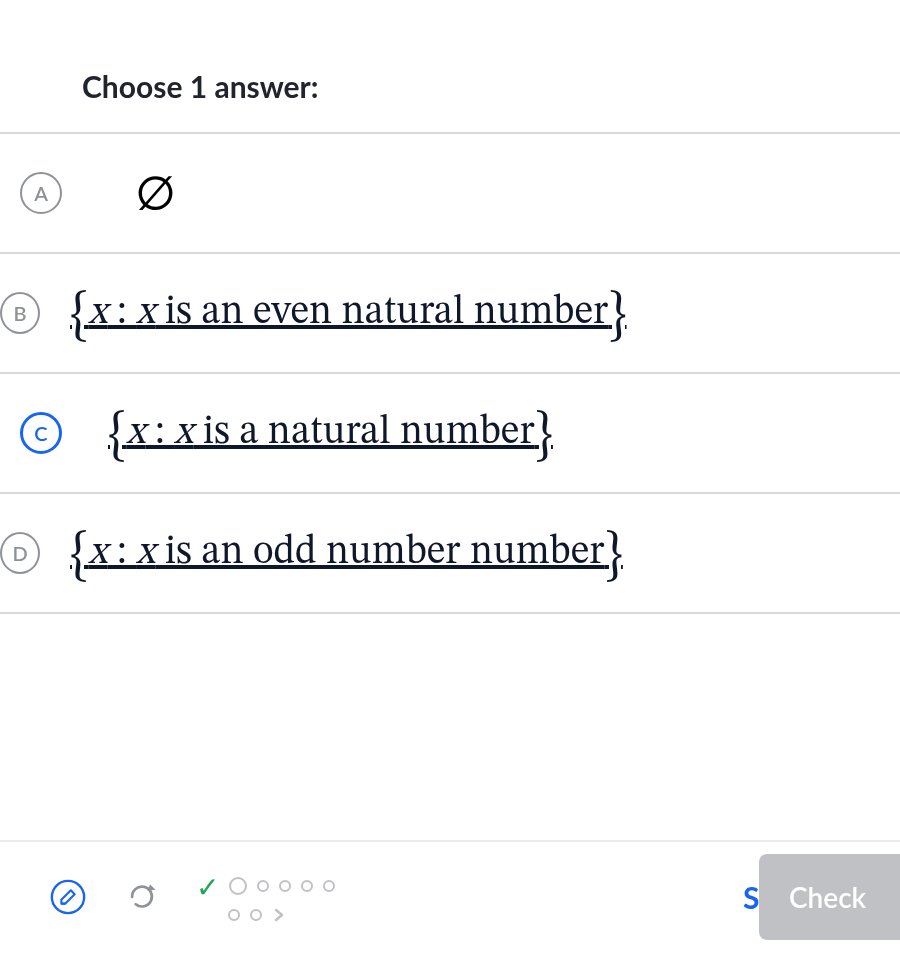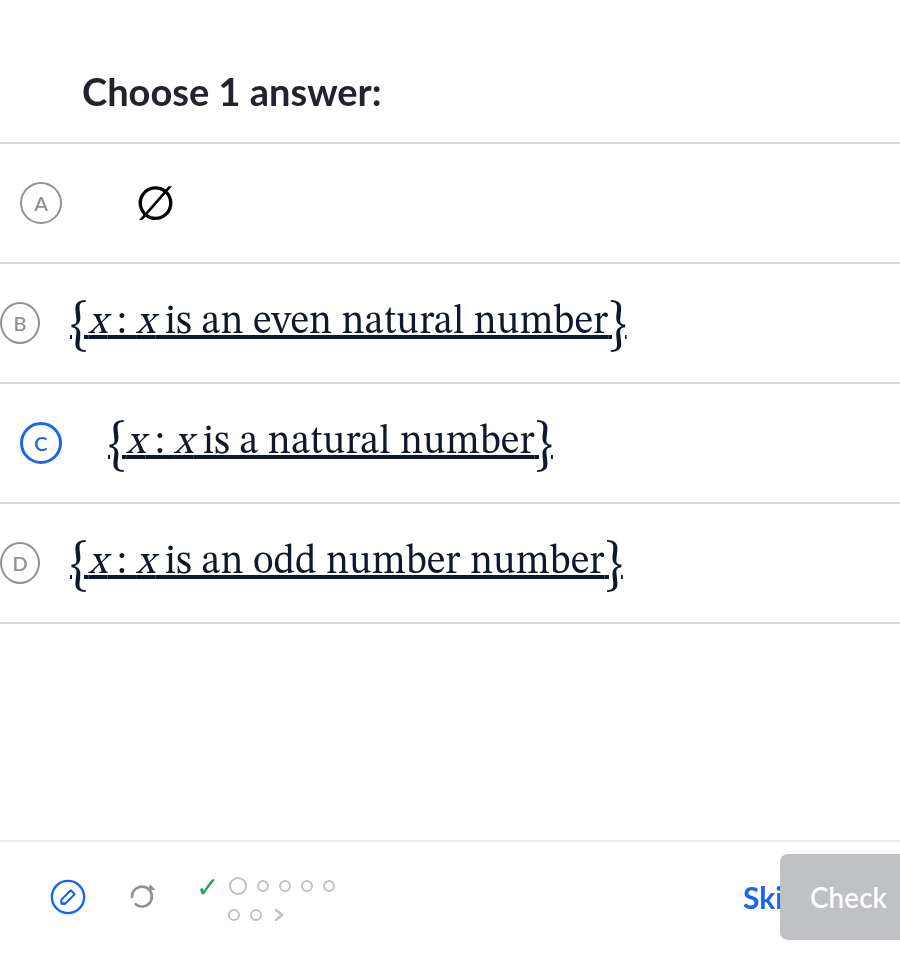--- a/index.html
+++ b/index.html
@@ -41,21 +41,21 @@
     line-height: 1.35;
     color: #6b6f76;
   }
   .note-line .emptyset {
     font-family: "STIX Two Math","Cambria Math","Latin Modern Math",Georgia,serif;
     font-size: 38px;
     vertical-align: -3px;
   }
   .instruction {
     margin: 68px 0 28px 82px;
-    font-size: 38px;
+    font-size: 30px;
     font-weight: 700;
     color: #21242c;
   }
   .options {
     border-top: 2px solid #d7d9dc;
   }
   .option {
     display: flex;
     align-items: center;
     border-bottom: 2px solid #d7d9dc;
@@ -177,21 +177,21 @@
     color: #1865f2;
     margin-left: auto;
     margin-right: 100px;
     cursor:pointer;
   }
   .check-btn {
     position:absolute;
     right:0;
     top: 14px;
     bottom: 14px;
-    width: 120px;
+    width: 141px;
     background: #bfc1c5;
     color: #ffffff;
     font-size: 28px;
     font-weight: 600;
     display:flex;
     align-items:center;
     justify-content:flex-start;
     padding-left: 30px;
     border-top-left-radius: 8px;
     border-bottom-left-radius: 8px;

